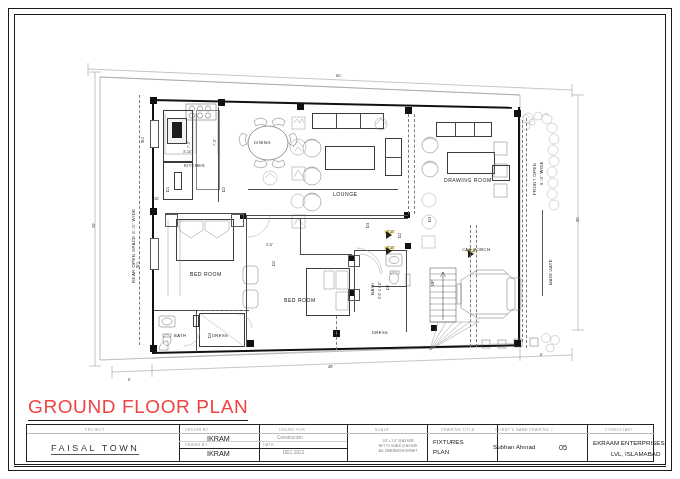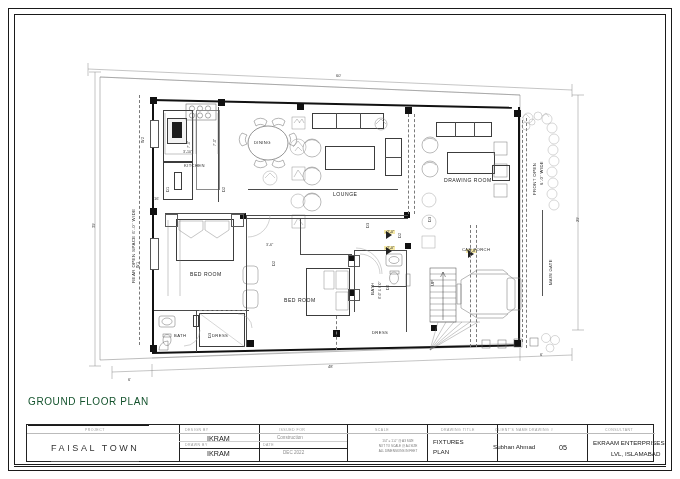--- a/index.html
+++ b/index.html
@@ -24,32 +24,32 @@
   .box{position:absolute;border:0.7px solid #3c3c3c;box-sizing:border-box;}
   .box2{position:absolute;border:0.7px solid #5a5a5a;box-sizing:border-box;}
   .boxl{position:absolute;border:0.6px solid #8a8a8a;box-sizing:border-box;}
   .dash{position:absolute;border-top:0.8px dashed #7a7a7a;}
   .dashv{position:absolute;border-left:0.8px dashed #7a7a7a;}
 
   
   #plan{position:absolute;left:0;top:0;width:680px;height:400px;}
 
   
-  .title{position:absolute;left:28px;top:396px;font-size:10px;letter-spacing:.6px;color:#14532d;
-         border-bottom:1.1px solid #1a1a1a;padding-bottom:18px;}
+  .title{position:absolute;left:28px;top:396px;font-size:19px;letter-spacing:.6px;color:#ef4444;
+         border-bottom:1.1px solid #1a1a1a;padding-bottom:2px;}
 
   
   #tblock{position:absolute;left:26px;top:424px;width:628px;height:38px;border:1px solid #222;box-sizing:border-box;}
   #tblock .vsep{position:absolute;top:0;bottom:0;width:1px;background:#222;}
   #tblock .hsep{position:absolute;height:1px;background:#222;}
   .th{font-size:3.5px;color:#9b9b9b;letter-spacing:.5px;position:absolute;white-space:nowrap;}
   .tv{font-size:7.2px;color:#171717;position:absolute;white-space:nowrap;padding-left:24px;}
   .tv-sm{font-size:4.6px;color:#8f8f8f;position:absolute;white-space:nowrap;}
   .tv-md{font-size:6.2px;color:#1d1d1d;position:absolute;white-space:nowrap;}
-  .proj{font-size:9px;letter-spacing:2.6px;color:#333;position:absolute;border-bottom:.9px solid #555;padding-bottom:8px;}
+  .proj{font-size:9px;letter-spacing:2.6px;color:#333;position:absolute;border-bottom:.9px solid #555;padding-bottom:1px;}
   .scaletxt{position:absolute;font-size:3.1px;color:#777;line-height:1.35;text-align:center;white-space:pre;}
   .lvl{position:absolute;background:#f5e9a8;font-size:3.6px;color:#2a2a2a;padding:0 1px;white-space:nowrap;}
   svg{position:absolute;overflow:visible;}
 </style>
 </head>
 <body>
 
 <div id="sheet">
 
   <div class="bdr-out"></div>

